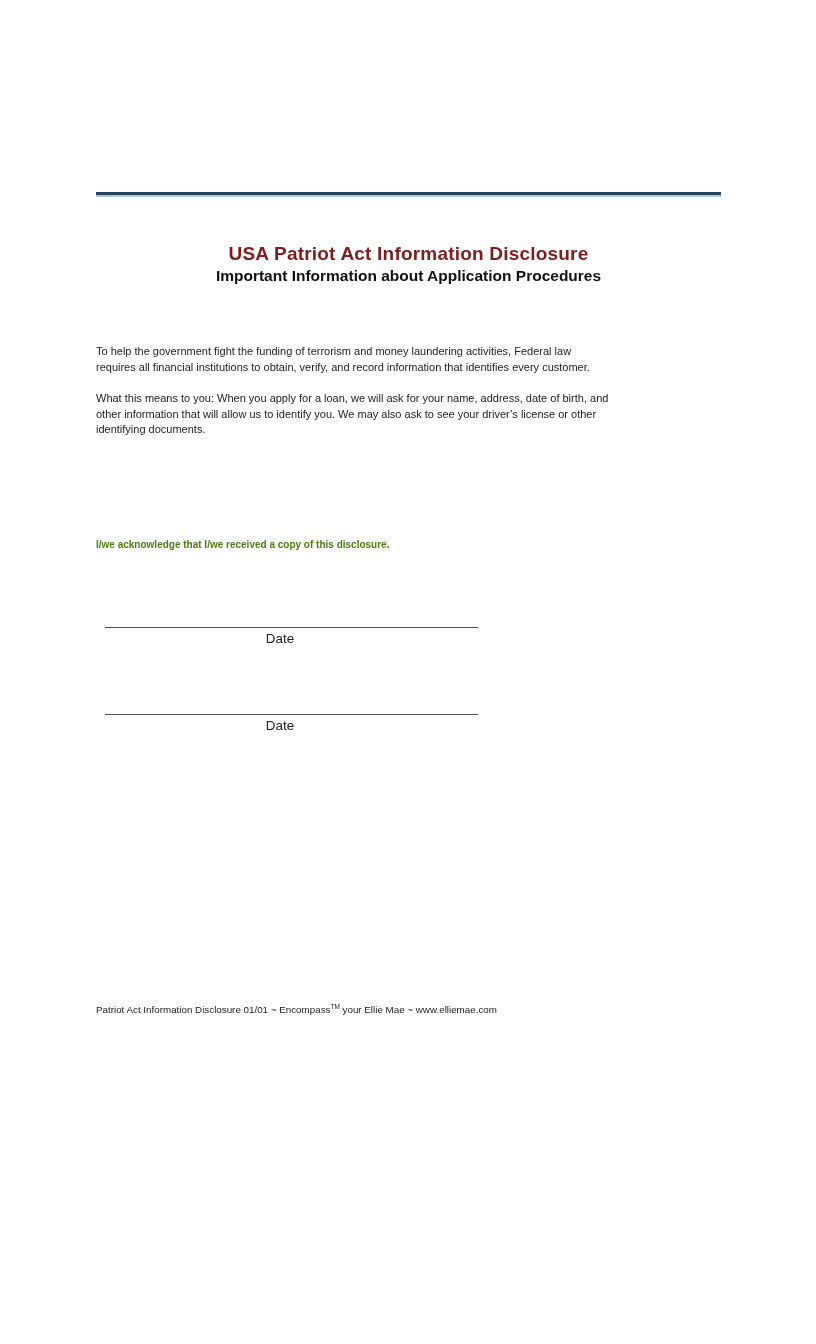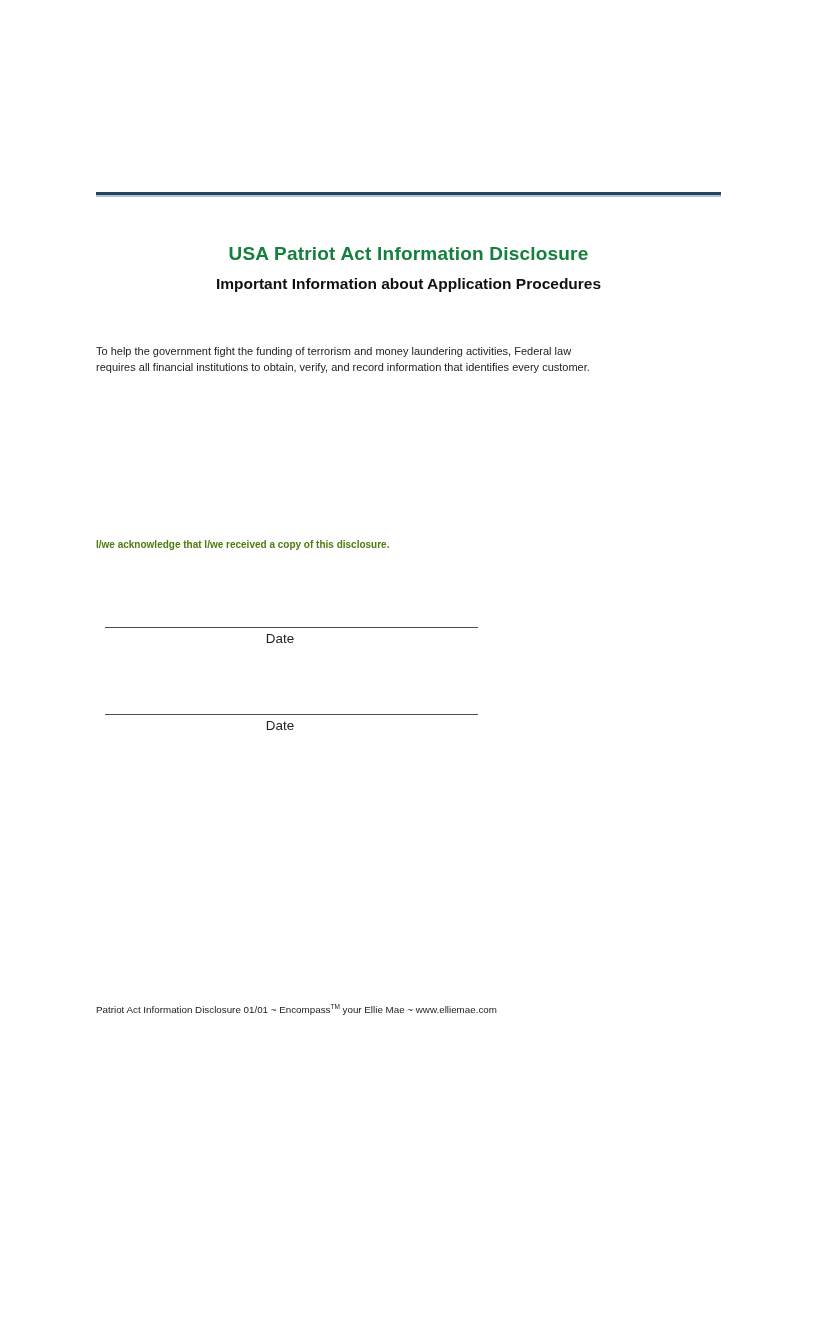--- a/index.html
+++ b/index.html
@@ -26,33 +26,32 @@
     border-bottom: 2px solid #abc8dd;
   }
   .doc-title {
     position: absolute;
     left: 96px;
     top: 243px;
     width: 625px;
     text-align: center;
     font-size: 19px;
     font-weight: bold;
-    color: #15803d;
+    color: #7f1d1d;
     letter-spacing: 0.2px;
   }
   .doc-subtitle {
     position: absolute;
     left: 96px;
     top: 267px;
     width: 625px;
     text-align: center;
     font-size: 15.5px;
     font-weight: bold;
     color: #111111;
-    margin-top: 8px;
   }
   .body-para {
     position: absolute;
     left: 96px;
     width: 622px;
     font-size: 11px;
     line-height: 15.5px;
     white-space: pre-line;
     color: #222222;
   }
@@ -112,20 +111,23 @@
 
   <div class="top-rule"></div>
 
   <div class="doc-title">USA Patriot Act Information Disclosure</div>
 
   <div class="doc-subtitle">Important Information about Application Procedures</div>
 
   <div class="body-para para-1">To help the government fight the funding of terrorism and money laundering activities, Federal law
 requires all financial institutions to obtain, verify, and record information that identifies every customer.</div>
 
+  <div class="body-para para-2">What this means to you: When you apply for a loan, we will ask for your name, address, date of birth, and
+other information that will allow us to identify you. We may also ask to see your driver’s license or other
+identifying documents.</div>
 
   <div class="ack-text">I/we acknowledge that I/we received a copy of this disclosure.</div>
 
   <div class="sig-line sig-line-1"></div>
 
   <div class="date-label date-1">Date</div>
 
   <div class="sig-line sig-line-2"></div>
 
   <div class="date-label date-2">Date</div>

